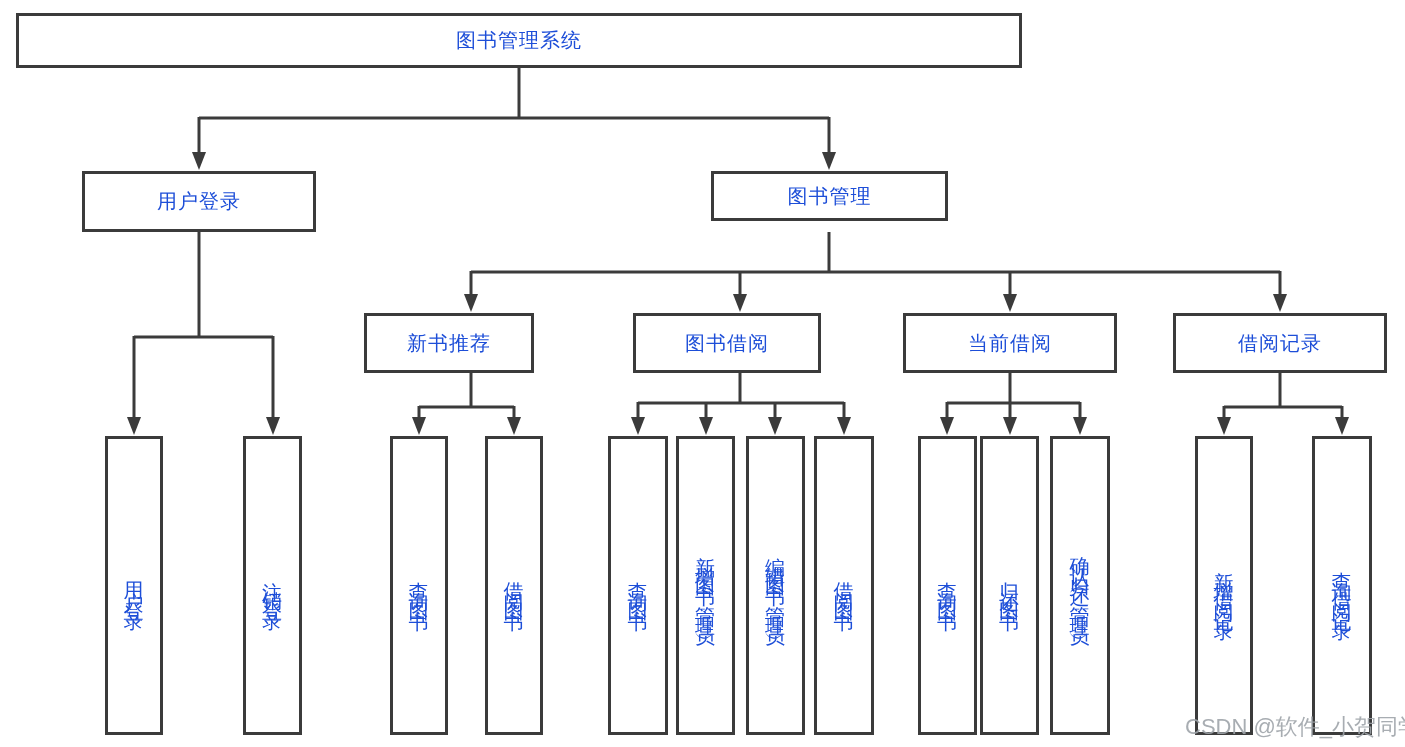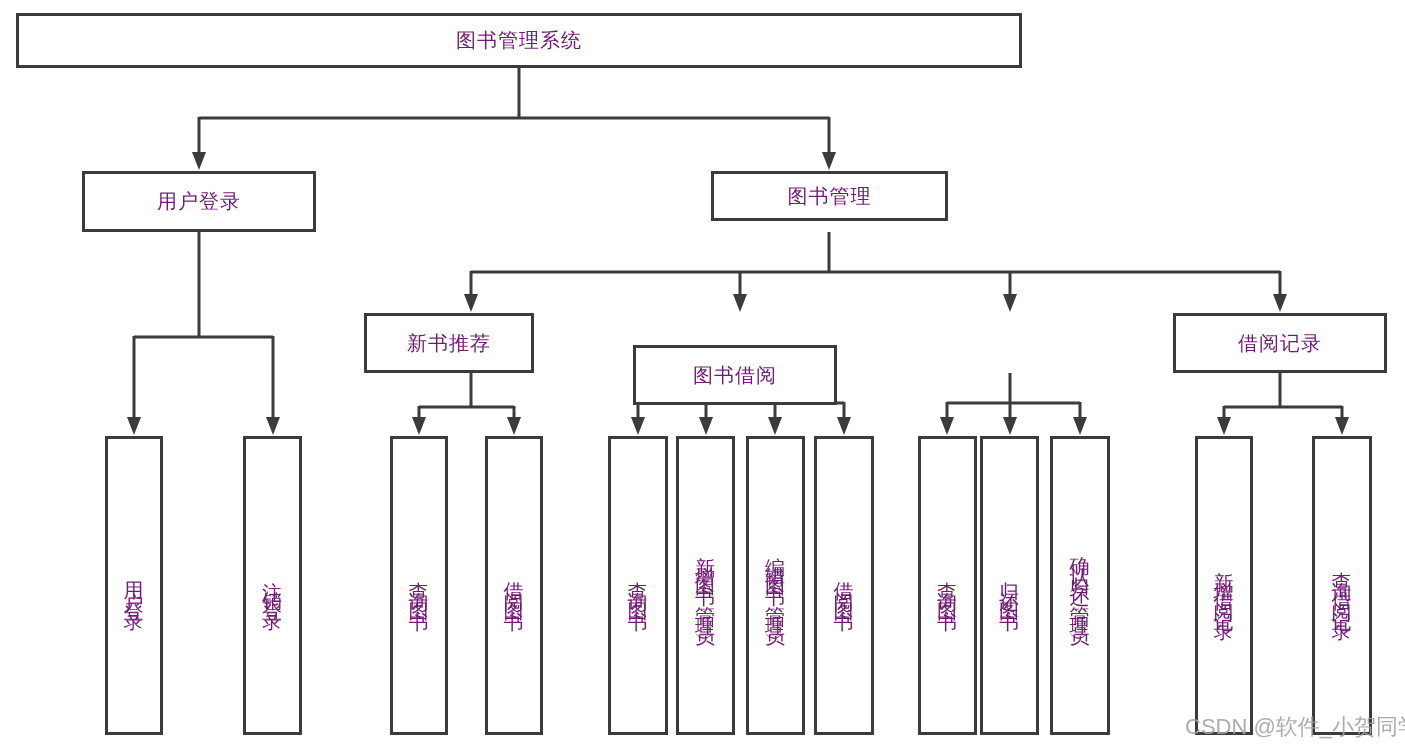--- a/index.html
+++ b/index.html
@@ -18,21 +18,21 @@
     pointer-events: none;
   }
   .node {
     position: absolute;
     box-sizing: border-box;
     background: #ffffff;
     border: 3px solid #3b3b3b;
     display: flex;
     align-items: center;
     justify-content: center;
-    color: #701a75;
+    color: #1d4ed8;
     font-size: 20px;
     letter-spacing: 1px;
     z-index: 2;
   }
   .hbox { height: 60px; }
   .vbox {
     top: 436px;
     height: 299px;
   }
   .vbox span {
@@ -42,21 +42,21 @@
     line-height: 1;
     white-space: nowrap;
   }
   
   .n-root  { left: 16px;  top: 13px;  width: 1006px; height: 55px; }
   
   .n-l2a   { left: 82px;  top: 171px; width: 234px; height: 61px; }
   .n-l2b   { left: 711px; top: 171px; width: 237px; height: 50px; }
   
   .n-l3a   { left: 364px;  top: 313px; width: 170px; }
-  .n-l3b   { left: 633px;  top: 313px; width: 204px; margin-top: 32px; }
+  .n-l3b   { left: 633px;  top: 313px; width: 188px; }
   .n-l3c   { left: 903px;  top: 313px; width: 214px; }
   .n-l3d   { left: 1173px; top: 313px; width: 214px; }
   
   .n-ul1 { left: 105px;  width: 58px; }
   .n-ul2 { left: 243px;  width: 59px; }
   .n-nb1 { left: 390px;  width: 58px; }
   .n-nb2 { left: 485px;  width: 58px; }
   .n-bb1 { left: 608px;  width: 60px; }
   .n-bb2 { left: 676px;  width: 59px; }
   .n-bb3 { left: 746px;  width: 59px; }
@@ -158,20 +158,23 @@
   <div class="node hbox n-l2b">
     <span>图书管理</span>
   </div>
 
   <div class="node hbox n-l3a">
     <span>新书推荐</span>
   </div>
   <div class="node hbox n-l3b">
     <span>图书借阅</span>
   </div>
+  <div class="node hbox n-l3c">
+    <span>当前借阅</span>
+  </div>
   <div class="node hbox n-l3d">
     <span>借阅记录</span>
   </div>
 
   <div class="node vbox n-ul1">
     <span>用户登录</span>
   </div>
   <div class="node vbox n-ul2">
     <span>注销登录</span>
   </div>

